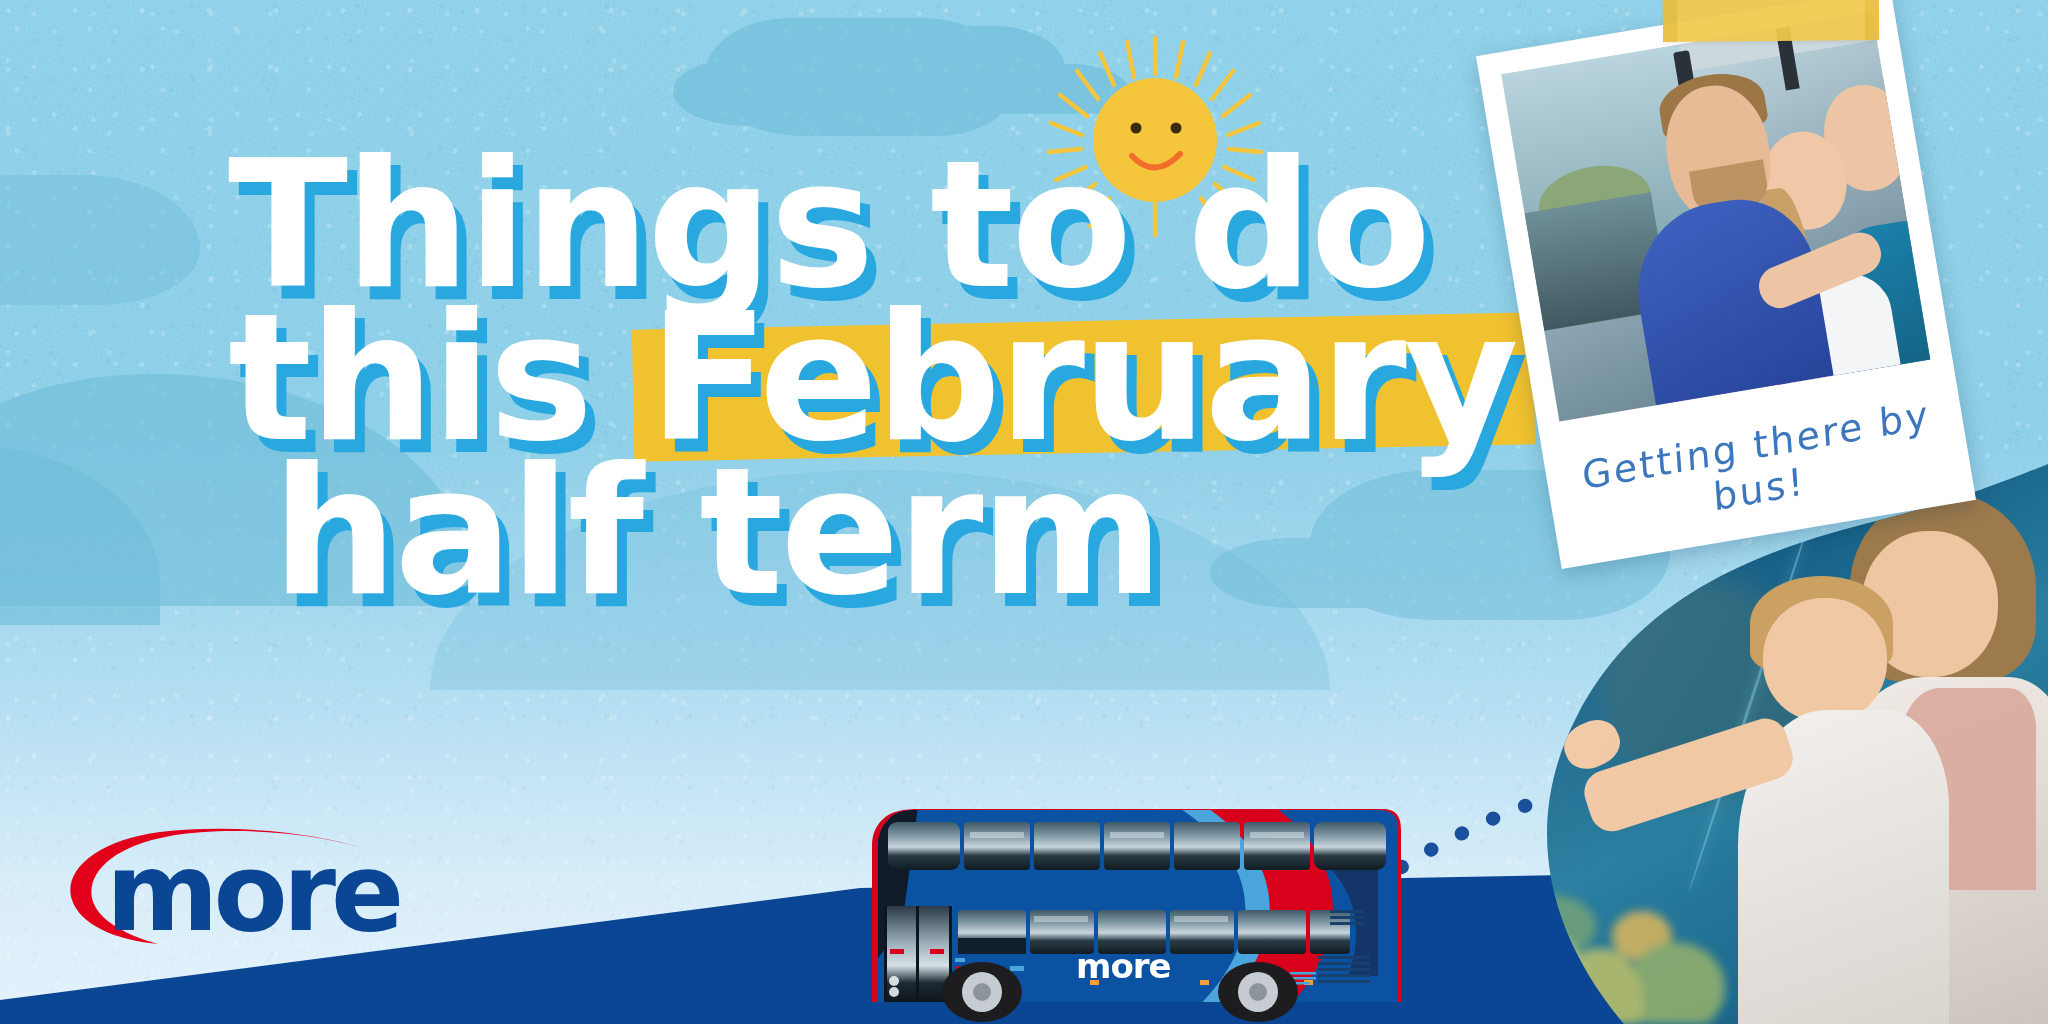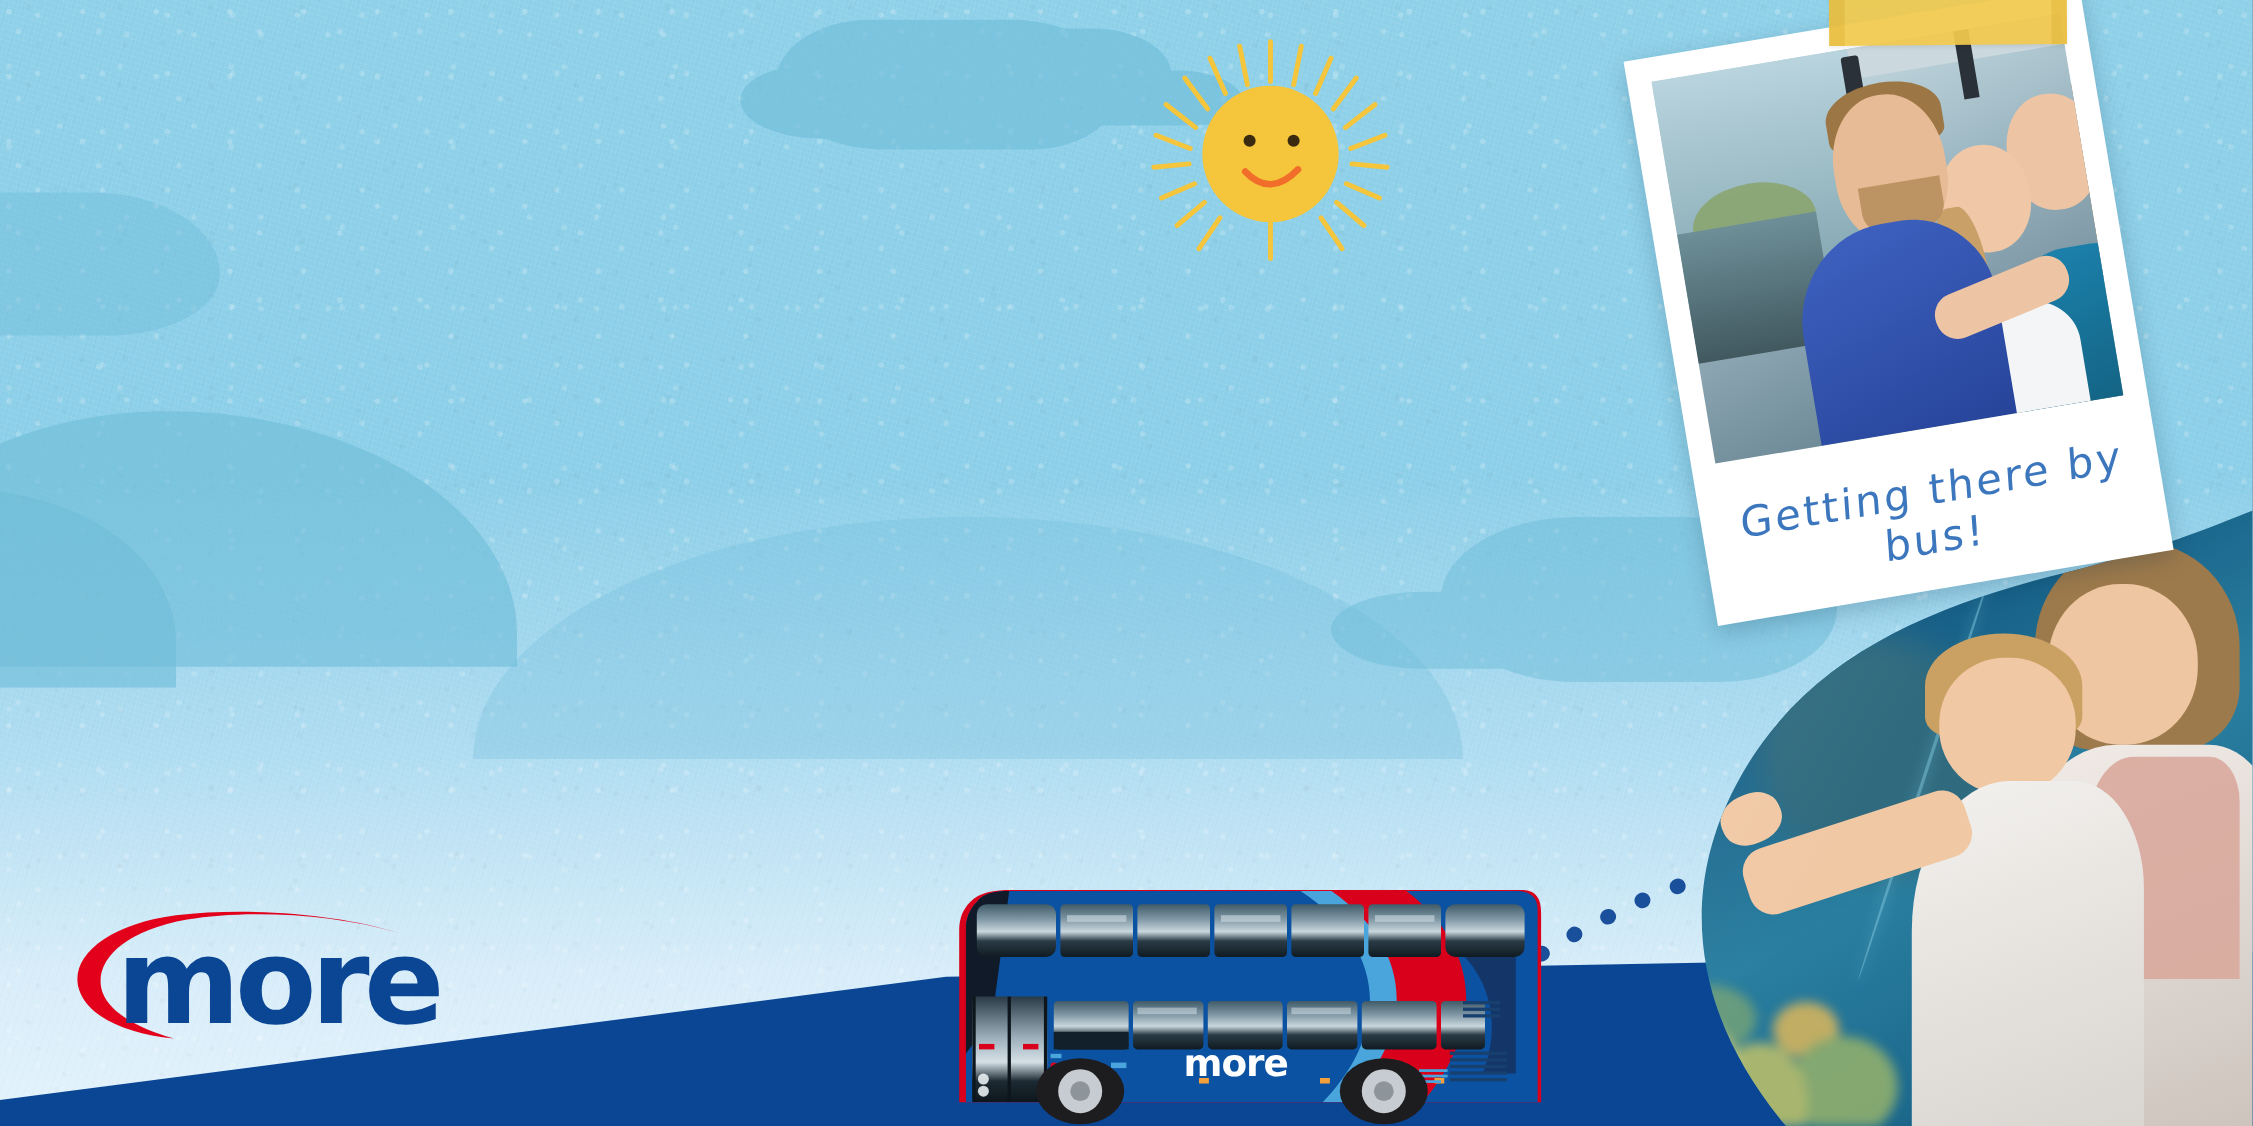--- a/index.html
+++ b/index.html
@@ -280,20 +280,25 @@
         <line x1="50" y1="196" x2="69" y2="168"></line>
         <line x1="115" y1="205" x2="115" y2="172"></line>
       </g>
       <circle cx="115" cy="110" r="62" fill="#F5C53C"></circle>
       <circle cx="96" cy="98" r="5.5" fill="#3A2B10"></circle>
       <circle cx="136" cy="98" r="5.5" fill="#3A2B10"></circle>
       <path d="M 92 126 Q 115 150 140 124" stroke="#F06E2A" stroke-width="6" fill="none" stroke-linecap="round"></path>
     </svg>
   </div>
 
+  <div class="headline">
+    <span class="hl-line l1">Things to do</span>
+    <span class="hl-line l2"><span>this </span><span class="hl-hi-wrap"><span class="hl-hi-bg"></span><span>February</span></span></span>
+    <span class="hl-line l3">half term</span>
+  </div>
 
   <div class="dots">
     <svg viewBox="0 0 700 420" xmlns="http://www.w3.org/2000/svg">
       <path id="dp" d="M 690 10 C 620 60, 600 150, 520 205 C 420 272, 250 268, 140 320 C 70 352, 26 382, 0 405" fill="none" stroke="#1A4F9C" stroke-width="14" stroke-linecap="round" stroke-dasharray="0.5 34"></path>
     </svg>
   </div>
 
   <div class="polaroid">
     <div class="tape"></div>
     <div class="polaroid-photo">

